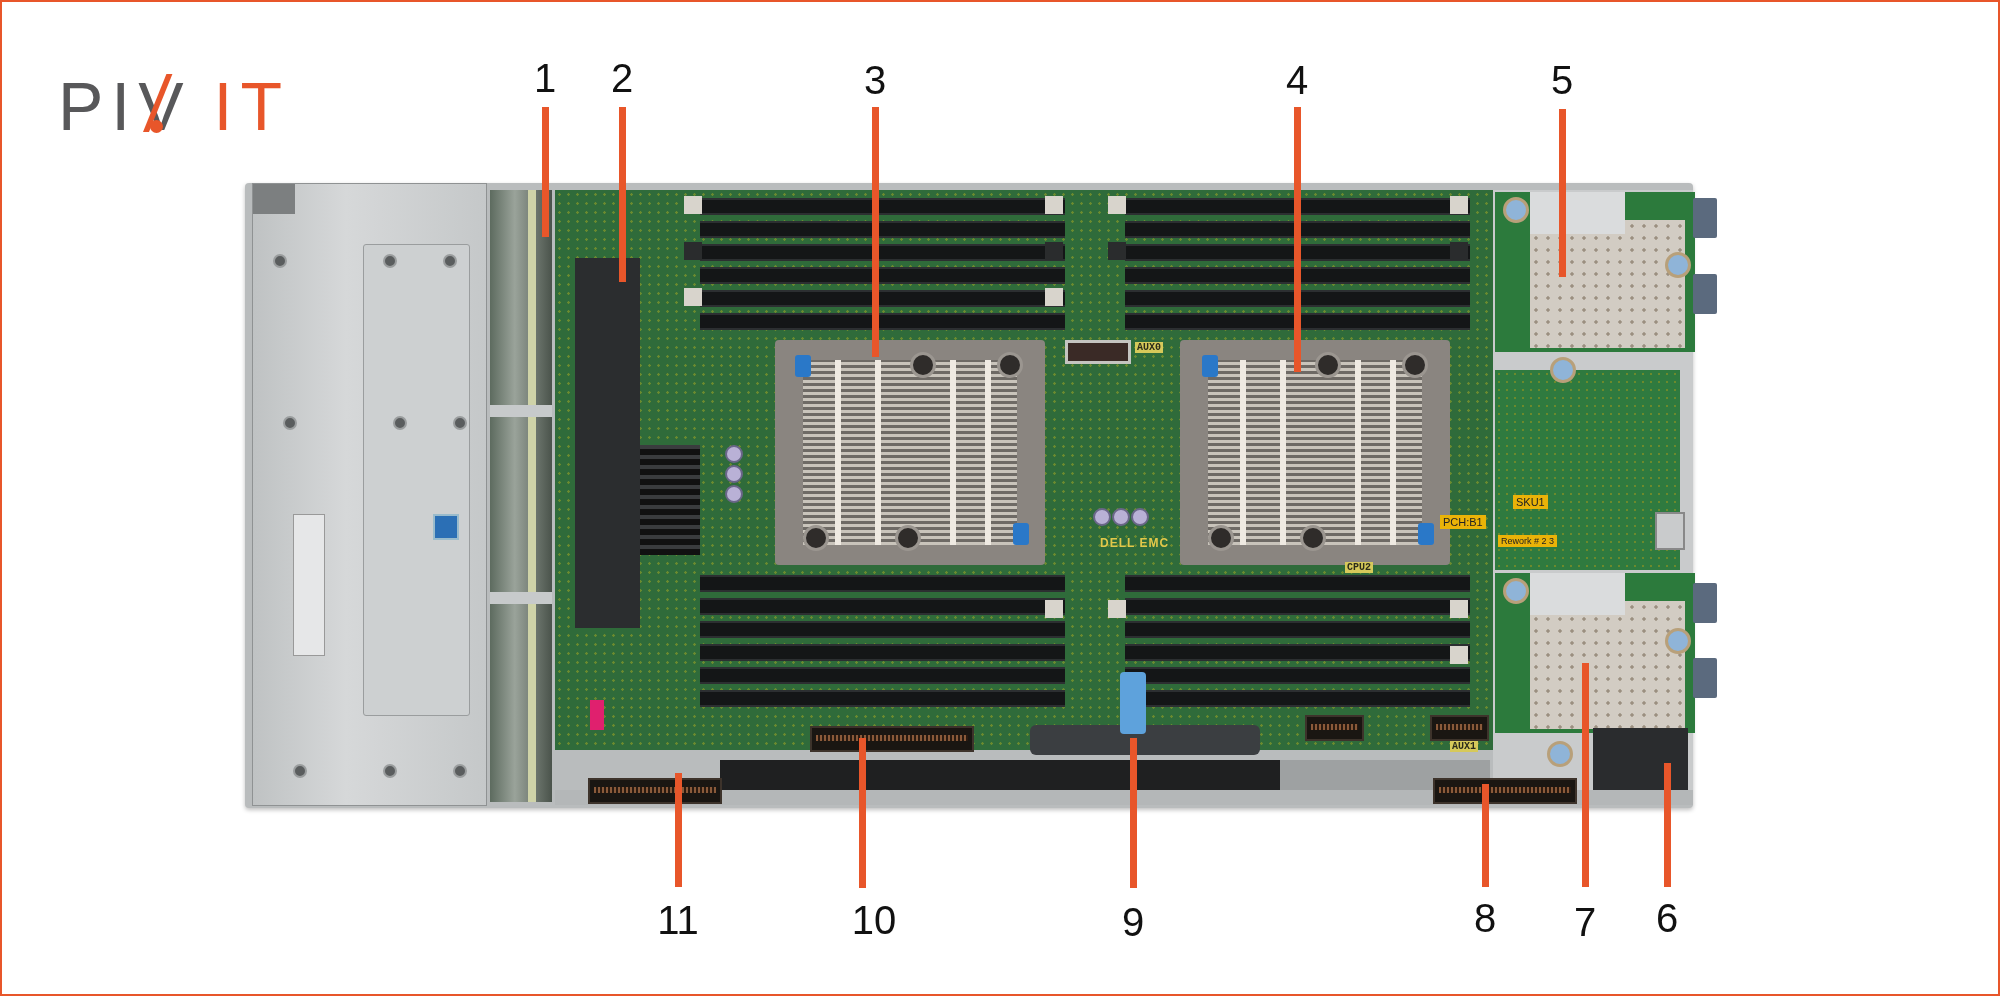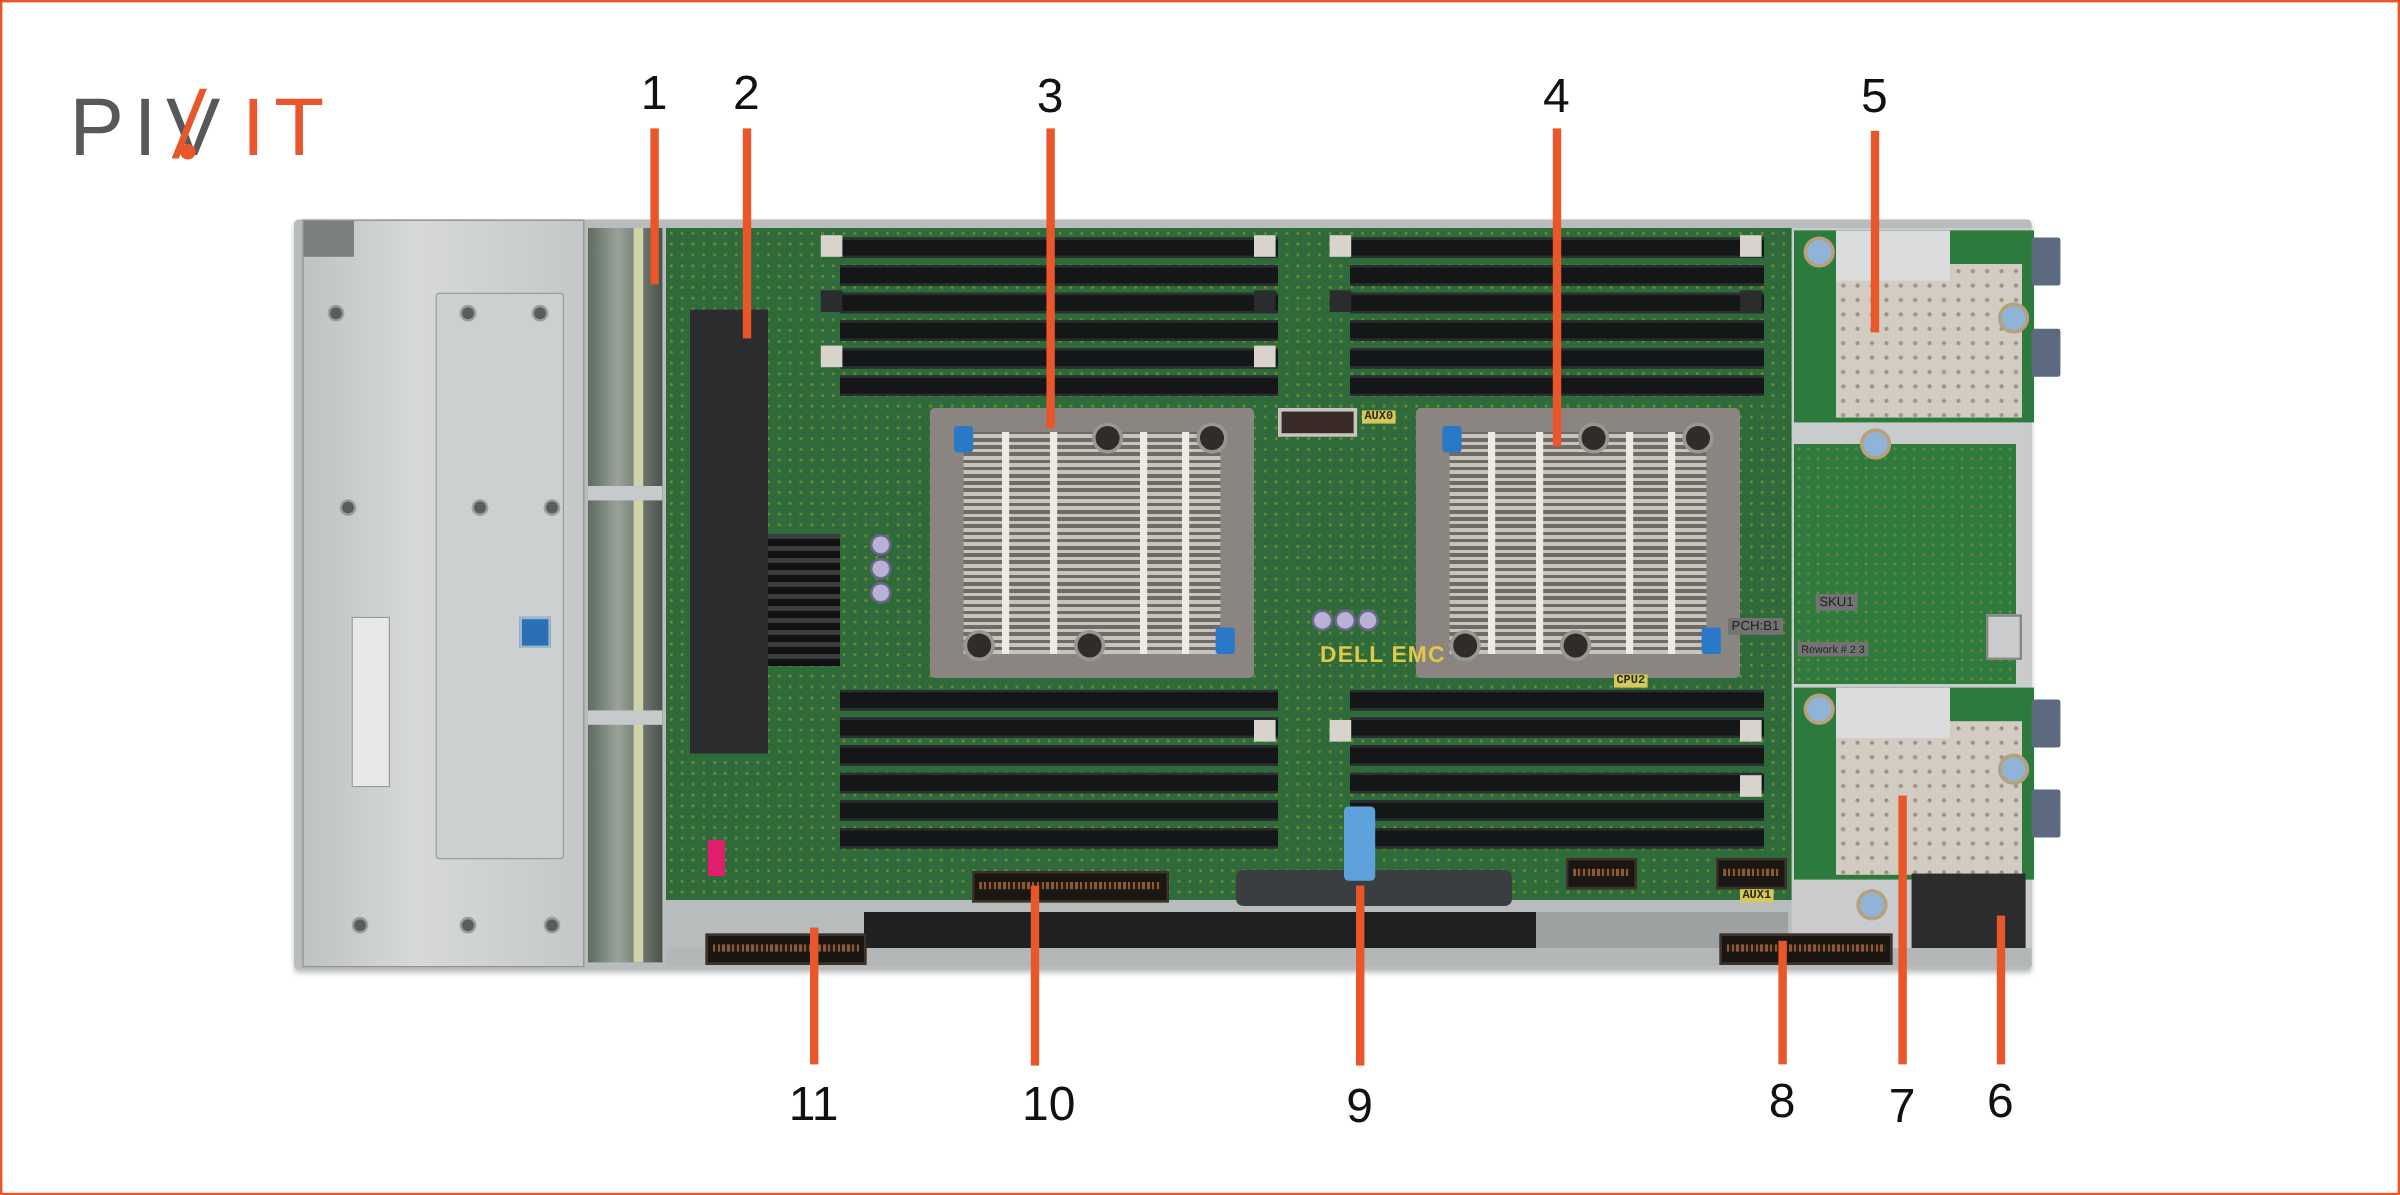--- a/index.html
+++ b/index.html
@@ -1,20 +1,20 @@
 <!DOCTYPE html>
 <html><head>
 <meta charset="utf-8">
 <style>
   html,body{margin:0;padding:0;background:#fff;}
   body{width:2000px;height:996px;position:relative;overflow:hidden;font-family:"Liberation Sans",sans-serif;}
   .frame{position:absolute;left:0;top:0;width:1996px;height:992px;border:2px solid #e8562a;box-sizing:content-box;}
   .logo{position:absolute;left:58px;top:66px;height:80px;font-family:"Liberation Sans",sans-serif;font-size:68px;letter-spacing:8px;font-weight:400;line-height:80px;}
   .logo .gray{color:#58585a;}
-  .logo .orange{color:#e8562a;}
+  .logo .orange{color:#e8562a;margin-left:12px;}
   .logo-dot{position:absolute;left:150px;top:120px;width:13px;height:13px;border-radius:50%;background:#e8562a;}
   .logo-slash{position:absolute;left:143px;top:74px;width:6px;height:58px;background:#e8562a;transform:skewX(-22deg);transform-origin:bottom;}
 
   
   .chassis{position:absolute;left:245px;top:183px;width:1448px;height:625px;background:#b9bcbd;border-radius:4px;box-shadow:0 2px 4px rgba(0,0,0,.25);}
   .drive-bay{position:absolute;left:252px;top:183px;width:235px;height:623px;background:linear-gradient(90deg,#bfc2c3,#d6d8d9 40%,#c5c8c9);border:1px solid #8f9293;box-sizing:border-box;}
   .drive-bay .plate{position:absolute;left:110px;top:60px;width:105px;height:470px;background:#cdd0d1;border:1px solid #9a9d9e;border-radius:3px;}
   .drive-bay .tab{position:absolute;left:0;top:0;width:42px;height:30px;background:#7c7f80;}
   .drive-bay .label{position:absolute;left:40px;top:330px;width:30px;height:140px;background:#e6e7e8;border:1px solid #999;}
   .drive-bay .chip{position:absolute;left:180px;top:330px;width:22px;height:22px;background:#2b6fb5;border:2px solid #9bc;}
@@ -31,23 +31,23 @@
   .dimm{position:absolute;left:0;height:13px;background:#141617;border-top:2px solid #2c2f31;border-bottom:2px solid #2c2f31;}
   .latch{position:absolute;width:18px;height:18px;background:#d8d4cc;}
   .latch.dark{background:#2a2c2d;}
 
   .cpu{position:absolute;width:270px;height:225px;background:#8a8580;border-radius:4px;}
   .cpu .fins{position:absolute;left:28px;top:20px;width:214px;height:185px;background:repeating-linear-gradient(0deg,#c9c4bb 0 3px,#6e6a65 3px 6px);}
   .cpu .rib{position:absolute;top:20px;width:6px;height:185px;background:#efeae2;}
   .cpu .clip{position:absolute;width:16px;height:22px;background:#2a78c8;border-radius:3px;}
   .cpu .hole{position:absolute;width:20px;height:20px;border-radius:50%;background:#2f2c2a;border:3px solid #9b9690;}
 
-  .dell-logo{position:absolute;left:1100px;top:536px;font-family:"Liberation Sans",sans-serif;font-size:19px;font-weight:700;color:#e2c84a;letter-spacing:1px;}
+  .dell-logo{position:absolute;left:1100px;top:536px;font-family:"Liberation Sans",sans-serif;font-size:12px;font-weight:700;color:#e2c84a;letter-spacing:1px;}
   .silk{position:absolute;font-family:"Liberation Mono",monospace;font-size:10px;font-weight:700;color:#2b2b1a;background:#d6c95a;padding:0 2px;}
-  .white-tag{position:absolute;font-family:"Liberation Sans",sans-serif;font-size:11px;color:#222;background:#737373;padding:1px 3px;}
+  .white-tag{position:absolute;font-family:"Liberation Sans",sans-serif;font-size:11px;color:#222;background:#eab308;padding:1px 3px;}
   .aux-conn{position:absolute;width:60px;height:18px;background:#3a2a26;border:3px solid #c4c4c0;}
 
   .mezz{position:absolute;width:200px;height:160px;background:#2c7a3c;}
   .mezz .sink{position:absolute;left:35px;top:28px;width:155px;height:128px;background:#d2ccc3;background-image:radial-gradient(#9b8f80 1.4px,transparent 2px);background-size:12px 12px;}
   .mezz .pad{position:absolute;left:35px;top:0px;width:95px;height:42px;background:#dadcdd;}
   .mezz .port{position:absolute;right:-22px;width:24px;height:40px;background:#5b6a7e;border-radius:2px;}
   .mezz .thumb{position:absolute;width:20px;height:20px;border-radius:50%;background:#8fb4d8;border:3px solid #b8a07a;}
 
   .rear-bay{position:absolute;left:1493px;top:190px;width:200px;height:610px;background:#c9cbcc;}
   .bottom-rail{position:absolute;left:720px;top:760px;width:770px;height:35px;background:#1f2021;}

